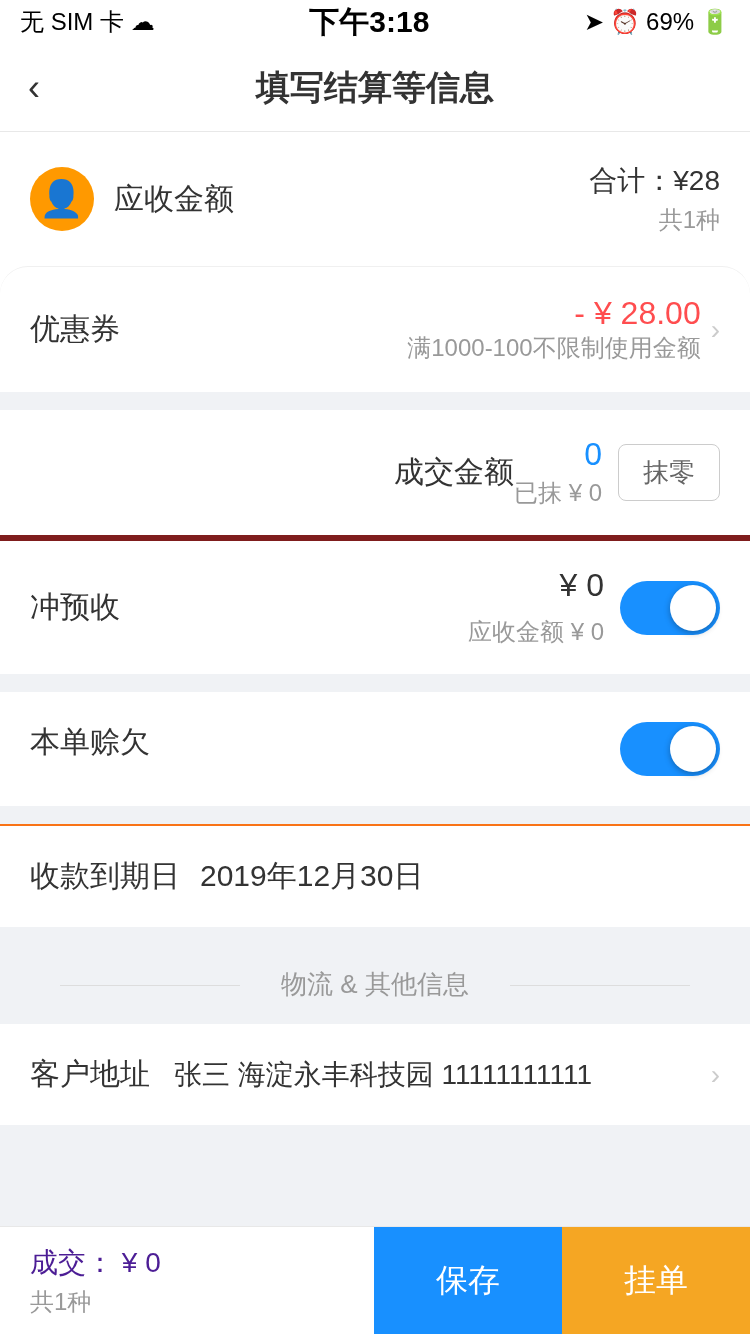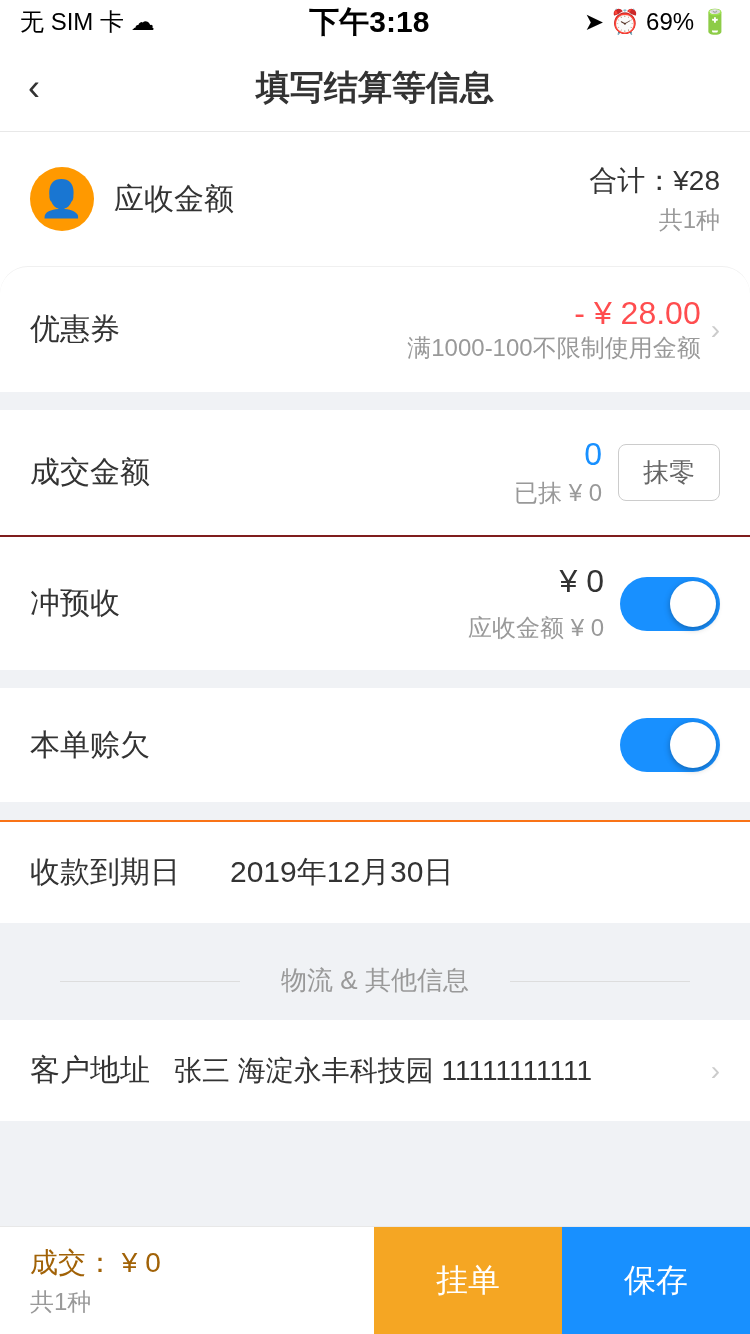--- a/index.html
+++ b/index.html
@@ -100,22 +100,22 @@
 
     
     .deal-section {
       background: #fff;
       margin-bottom: 18px;
     }
     .deal-row {
       padding: 26px 30px;
       display: flex;
       align-items: center;
-      justify-content: space-between;
-      border-bottom: 2px solid #7f1d1d;
+      justify-content: flex-end;
+      border-bottom: 6px solid #7f1d1d;
     }
     .deal-label { font-size: 30px; color: #333; }
     .deal-right { text-align: right; display: flex; align-items: center; gap: 16px; }
     .deal-amount { font-size: 32px; color: #1890ff; font-weight: 500; }
     .deal-sub { font-size: 24px; color: #999; margin-top: 4px; text-align: right; }
 
     
     .round-btn {
       border: 1px solid #ccc;
       border-radius: 8px;
@@ -159,38 +159,37 @@
       right: 4px;
       box-shadow: 0 2px 6px rgba(0,0,0,0.3);
     }
 
     
     .debt-section {
       background: #fff;
       margin-bottom: 18px;
       padding: 30px 30px;
       display: flex;
-      align-items: center;
       justify-content: space-between;
     }
     .debt-label { font-size: 30px; color: #333; }
 
     
     .due-date-row {
       background: #fff;
       padding: 30px 30px;
       font-size: 30px;
       color: #333;
       display: flex;
       align-items: center;
       gap: 20px;
       border-top: 2px solid #f97316;
     }
     .due-label { flex-shrink: 0; }
-    .due-value { color: #333; margin-left: 30px; }
+    .due-value { color: #333; }
 
     
     .logistics-header {
       background: #f0f2f5;
       text-align: center;
       padding: 22px 16px;
       font-size: 26px;
       color: #999;
       position: relative;
     }
@@ -233,21 +232,21 @@
       height: 108px;
       background: #fff;
       display: flex;
       align-items: center;
       border-top: 1px solid #e8e8e8;
     }
     .footer-info {
       flex: 1;
       padding: 0 30px;
     }
-    .footer-deal { font-size: 28px; color: #a16207; }
+    .footer-deal { font-size: 28px; color: #4c1d95; }
     .footer-count { font-size: 24px; color: #999; margin-top: 4px; }
     .footer-btn {
       height: 108px;
       width: 188px;
       display: flex;
       align-items: center;
       justify-content: center;
       font-size: 32px;
       color: #fff;
       cursor: pointer;
@@ -350,15 +349,15 @@
   </div>
 </div>
 
 <div class="empty-area"></div>
 
 <div class="footer">
   <div class="footer-info">
     <div class="footer-deal">成交：  ¥ 0</div>
     <div class="footer-count">共1种</div>
   </div>
+  <div class="footer-btn btn-save">保存</div>
   <div class="footer-btn btn-pending">挂单</div>
-  <div class="footer-btn btn-save">保存</div>
 </div>
 
 </body></html>

